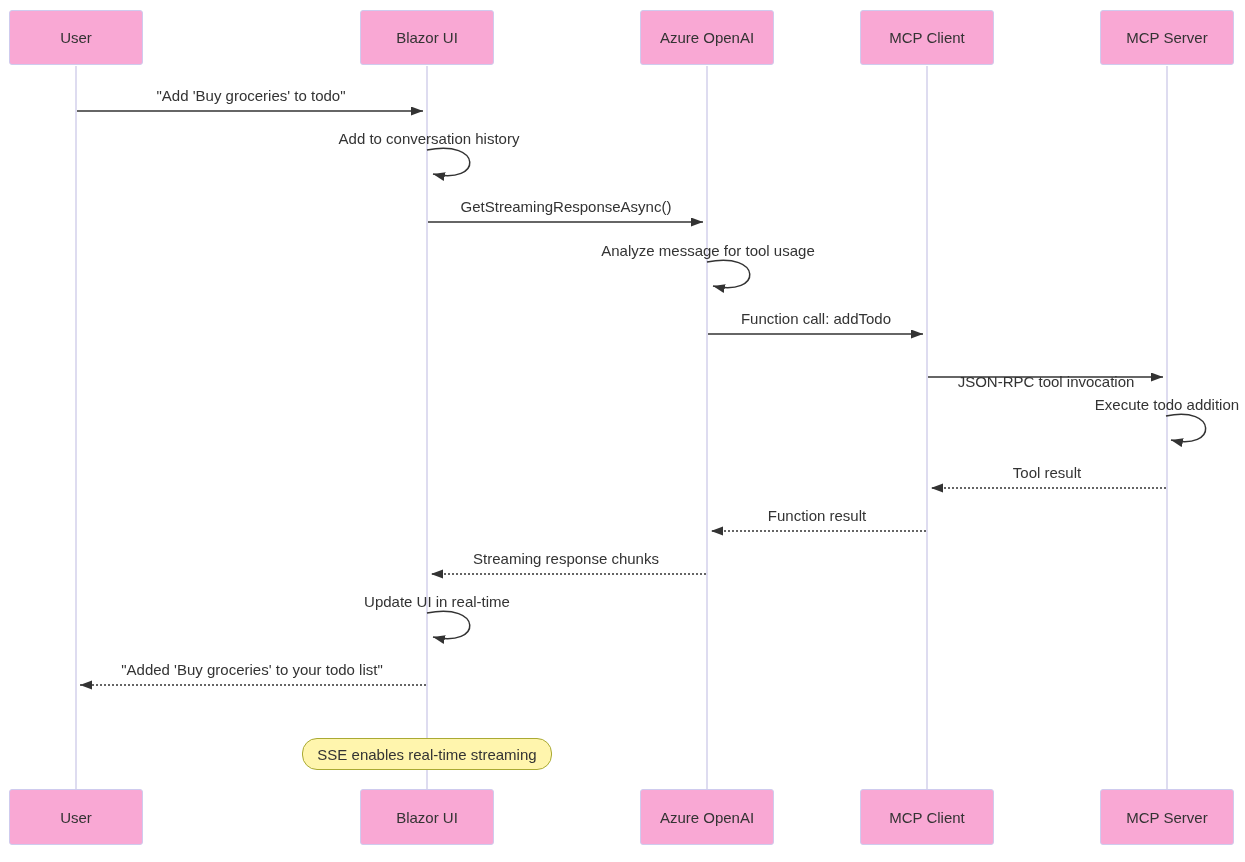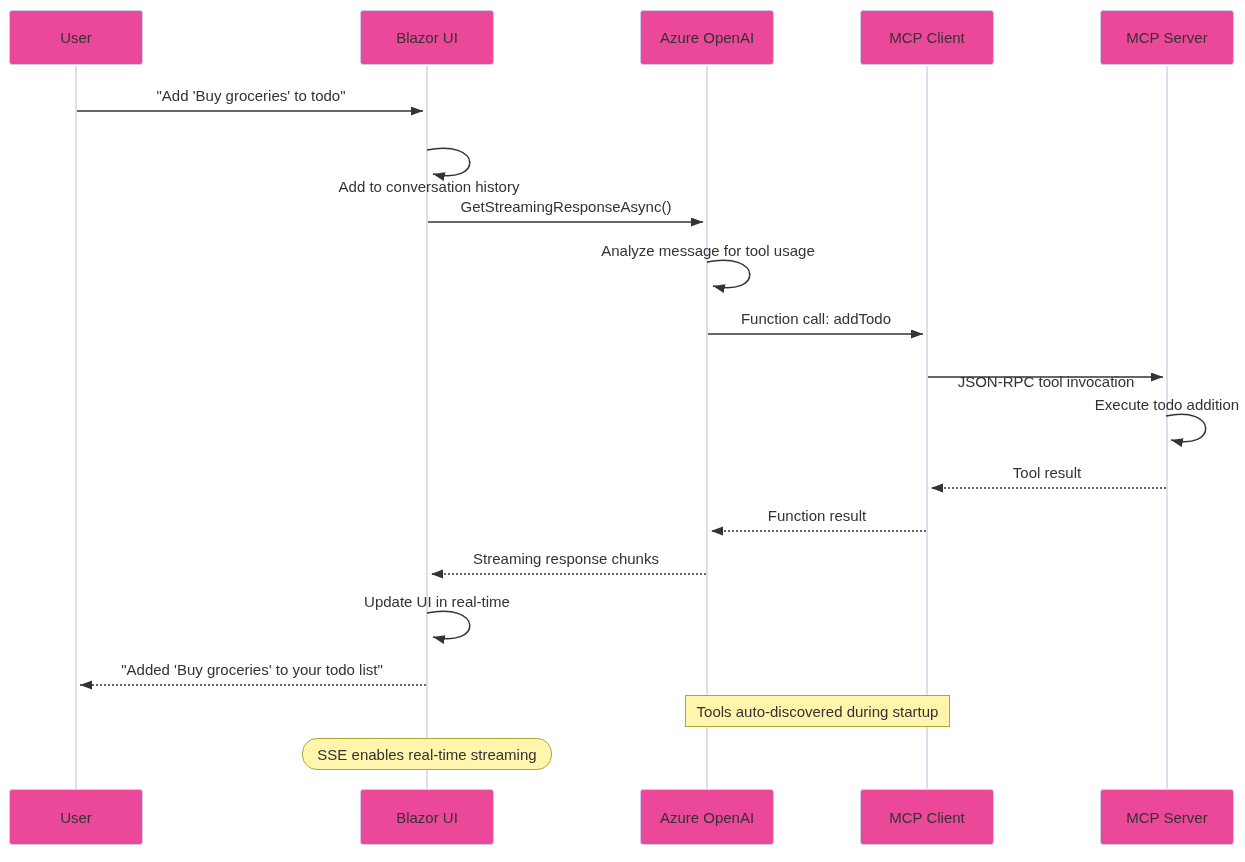--- a/index.html
+++ b/index.html
@@ -8,21 +8,21 @@
     width:1245px;height:862px;
     background:#ffffff;
     font-family:"Liberation Sans", sans-serif;
     color:#333333;
     overflow:hidden;
   }
   svg.wires{position:absolute;left:0;top:0;}
   .actor{
     position:absolute;
     width:134px;height:55px;
-    background:#ec4899;
+    background:#f9a8d4;
     border:1px solid #cfcbee;
     border-radius:3px;
     display:flex;align-items:center;justify-content:center;
     font-size:15px;color:#333333;
     box-sizing:border-box;
   }
   .actor.top{top:10px;}
   .actor.bottom{top:789px;height:56px;}
   .msg-label{
     position:absolute;
@@ -101,28 +101,27 @@
       <span>Azure OpenAI</span>
     </div>
   <div class="actor bottom" style="left:860px;">
       <span>MCP Client</span>
     </div>
   <div class="actor bottom" style="left:1100px;">
       <span>MCP Server</span>
     </div>
 
   <div class="msg-label" style="left:251px;top:87px;">"Add 'Buy groceries' to todo"</div>
-  <div class="msg-label" style="left:429px;top:130px;margin-top:48px;">Add to conversation history</div>
+  <div class="msg-label" style="left:429px;top:130px;">Add to conversation history</div>
   <div class="msg-label" style="left:566px;top:198px;">GetStreamingResponseAsync()</div>
   <div class="msg-label" style="left:708px;top:242px;">Analyze message for tool usage</div>
   <div class="msg-label" style="left:816px;top:310px;">Function call: addTodo</div>
   <div class="msg-label" style="left:1046px;top:353px;margin-top:20px;">JSON-RPC tool invocation</div>
   <div class="msg-label" style="left:1167px;top:396px;">Execute todo addition</div>
   <div class="msg-label" style="left:1047px;top:464px;">Tool result</div>
   <div class="msg-label" style="left:817px;top:507px;">Function result</div>
   <div class="msg-label" style="left:566px;top:550px;text-align:center;">Streaming response chunks</div>
   <div class="msg-label" style="left:427px;top:593px;margin-left:10px;">Update UI in real-time</div>
   <div class="msg-label" style="left:252px;top:661px;">"Added 'Buy groceries' to your todo list"</div>
 
-  <div class="note" style="left:685px;top:695px;width:265px;height:32px;">Tools auto-discovered during startup</div>
   <div class="note" style="left:302px;top:738px;width:250px;height:32px;border-radius:15px;">SSE enables real-time streaming</div>
 
 </div>
 
 </body></html>

